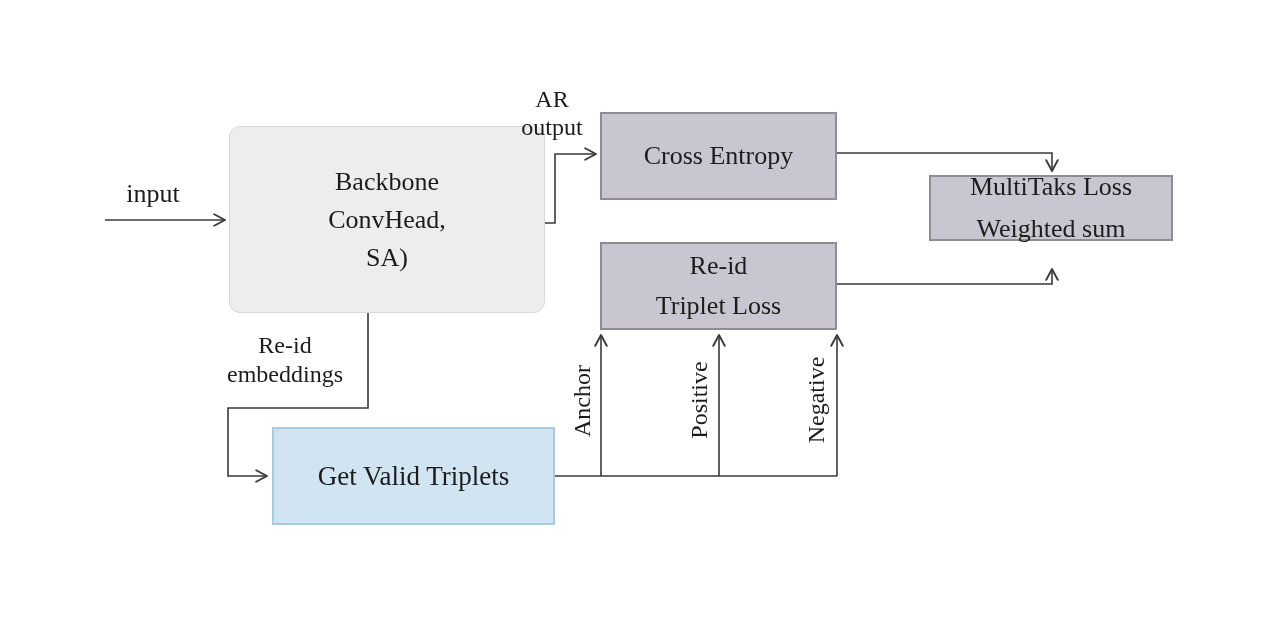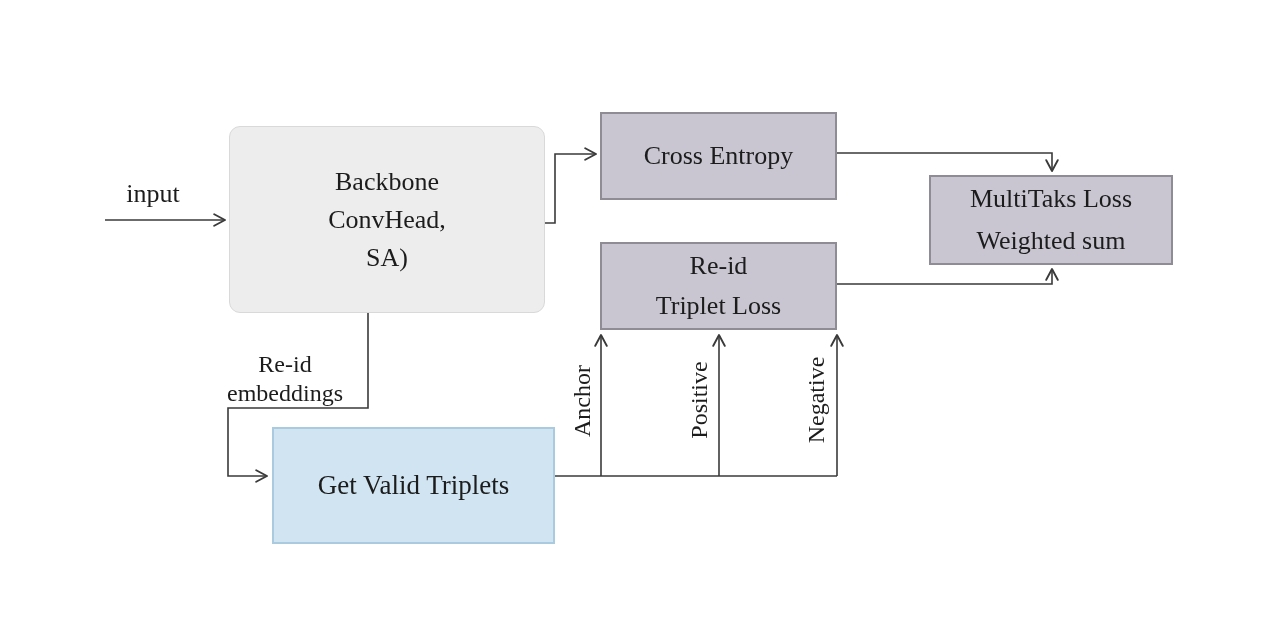--- a/index.html
+++ b/index.html
@@ -32,38 +32,38 @@
     border-radius: 11px;
     font-size: 26px; line-height: 38px;
   }
   .node-loss {
     background: var(--loss-fill, #c9c6d1);
     border: 2px solid var(--loss-border, #8f8c96);
     font-size: 26px; line-height: 40px;
   }
   .node-arloss   { left: 600px; top: 112px; width: 237px; height: 88px; }
   .node-reidloss { left: 600px; top: 242px; width: 237px; height: 88px; }
-  .node-multitask{ left: 929px; top: 175px; width: 244px; height: 90px; line-height: 42px; }
+  .node-multitask{ left: 929px; top: 175px; width: 244px; height: 66px; line-height: 42px; }
   .node-triplets {
-    left: 272px; top: 427px; width: 283px; height: 117px;
+    left: 272px; top: 427px; width: 283px; height: 98px;
     background: var(--triplets-fill, #d0e4f2);
     border: 2.5px solid var(--triplets-border, #a9cadf);
     font-size: 27px;
   }
 
   .edge-label {
     position: absolute;
     text-align: center;
     font-size: 24px;
     line-height: 28px;
     color: var(--text, #1c1c1c);
   }
   .lbl-input { left: 103px; top: 180px; width: 100px; font-size: 26px; }
   .lbl-ar-output { left: 502px; top: 85px; width: 100px; }
-  .lbl-reid-embeddings { left: 200px; top: 350px; width: 170px; line-height: 29px; }
+  .lbl-reid-embeddings { left: 200px; top: 331px; width: 170px; line-height: 29px; }
 
   .vlabel {
     position: absolute;
     width: 130px; height: 28px;
     text-align: center;
     font-size: 24px; line-height: 28px;
     transform: rotate(-90deg);
   }
   .lbl-anchor   { left: 517px; top: 387px; }
   .lbl-positive { left: 634px; top: 386px; }
@@ -112,20 +112,24 @@
     <span class="line">MultiTaks Loss</span>
     <span class="line">Weighted sum</span>
   </div>
 
   <div class="node node-triplets">
     <span class="line">Get Valid Triplets</span>
   </div>
 
   <div class="edge-label lbl-input">input</div>
 
+  <div class="edge-label lbl-ar-output">
+    <span class="line">AR</span>
+    <span class="line">output</span>
+  </div>
 
   <div class="edge-label lbl-reid-embeddings">
     <span class="line">Re-id</span>
     <span class="line">embeddings</span>
   </div>
 
   <div class="vlabel lbl-anchor">Anchor</div>
   <div class="vlabel lbl-positive">Positive</div>
   <div class="vlabel lbl-negative">Negative</div>
 

